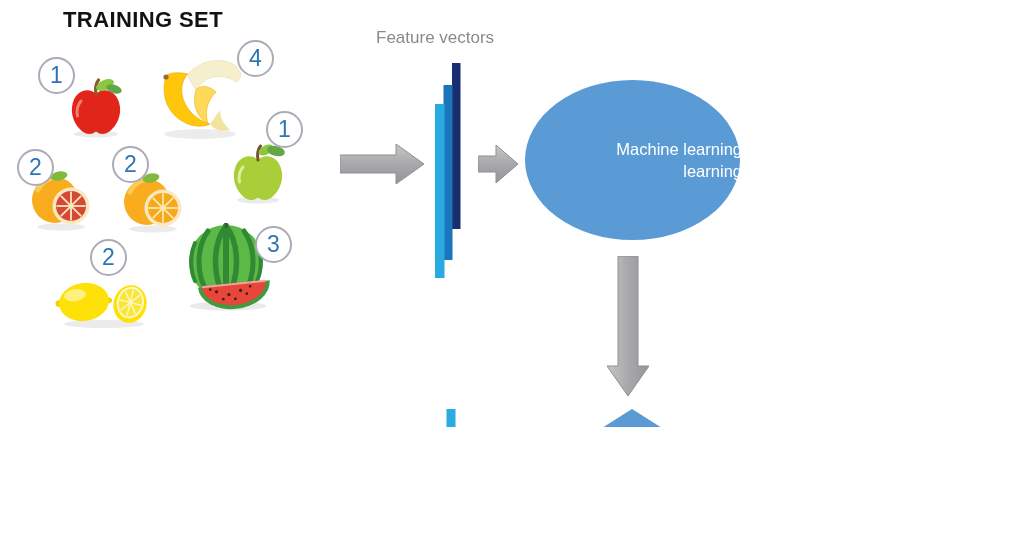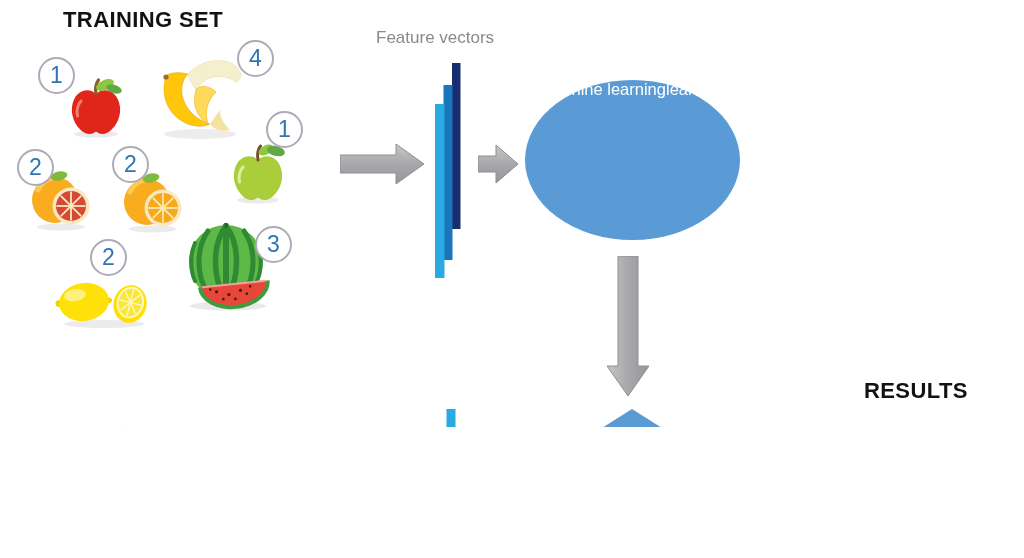--- a/index.html
+++ b/index.html
@@ -5,21 +5,21 @@
   html,body{margin:0;padding:0;background:#fff;}
   .canvas{position:relative;width:1024px;height:427px;background:#fff;overflow:hidden;
           font-family:Liberation Sans, sans-serif;padding-left:36px;}
   .abs{position:absolute;}
   .sec-title{font-size:22px;font-weight:600;color:#121212;letter-spacing:.4px;white-space:nowrap;}
   .fv-label{font-size:17px;color:#8a8a8a;white-space:nowrap;}
   .badge{width:37px;height:37px;box-sizing:border-box;border:2.5px solid #abacb8;border-radius:50%;
          background:#fff;display:flex;align-items:center;justify-content:center;
          color:#2E75B6;font-size:23px;font-weight:500;}
   .node-label{color:#fff;font-size:16.5px;line-height:1.35;text-align:center;
-              display:flex;flex-direction:row;align-items:flex-start;justify-content:center;}
+              display:flex;flex-direction:column;align-items:flex-end;justify-content:center;}
 </style>
 </head>
 <body>
 
 <div class="canvas">
 
   <svg width="0" height="0" style="position:absolute" aria-hidden="true">
     <defs>
       <linearGradient id="agrad" x1="0" y1="0" x2="0" y2="1">
         <stop offset="0" stop-color="#C7C7C9"></stop>
@@ -243,21 +243,20 @@
   </svg>
 
   <svg class="abs" style="left:477px;top:449px" width="40" height="43" viewBox="0 0 40 40">
     <polygon points="0,12 18,12 18,1 40,20 18,39 18,28 0,28" fill="url(#agrad)" stroke="#8f8f8f" stroke-width="1"></polygon>
   </svg>
 
   <svg class="abs" style="left:750px;top:449px" width="38" height="33" viewBox="0 0 40 40">
     <polygon points="0,12 18,12 18,1 40,20 18,39 18,28 0,28" fill="url(#agrad)" stroke="#8f8f8f" stroke-width="1"></polygon>
   </svg>
 
-  <span class="abs sec-title" style="left:864px;top:378px">RESULTS</span>
 
   <svg class="abs" style="left:808px;top:426px" width="92" height="92" viewBox="0 0 94 92">
       <use href="#f-watermelon"></use>
     </svg>
   <div class="abs badge" style="left:878px;top:429px">
       <span>3</span>
     </div>
 
   <svg class="abs" style="left:918px;top:456px" width="100" height="68" viewBox="0 0 100 66">
       <use href="#f-lemon"></use>

